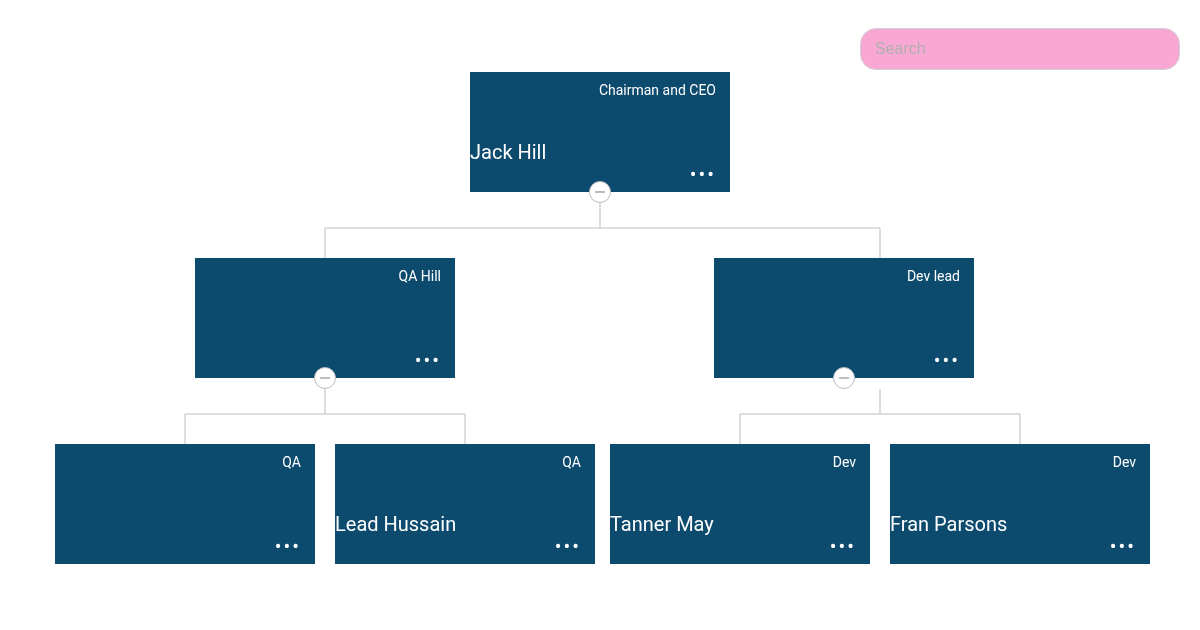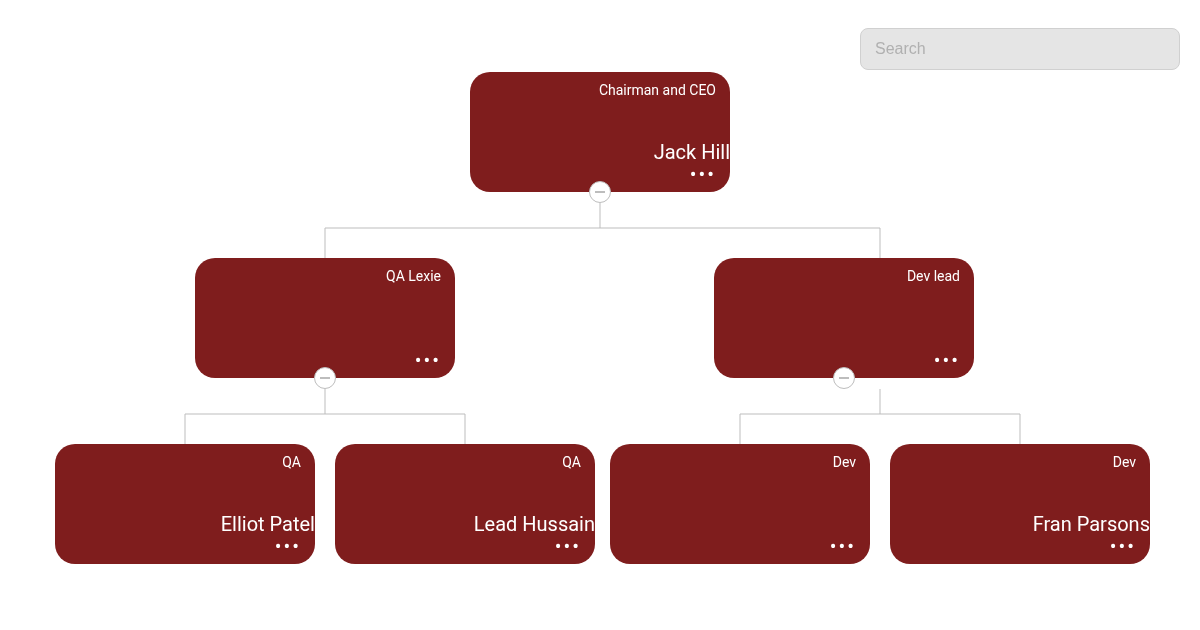--- a/index.html
+++ b/index.html
@@ -12,46 +12,46 @@
   }
   .canvas {
     position: relative;
     width: 1200px; height: 630px;
   }
   .search {
     position: absolute;
     top: 28px; right: 20px;
     width: 320px; height: 42px;
     border: 1px solid #d0d0d0;
-    border-radius: 8px;
+    border-radius: 16px;
     padding: 0 14px;
     font-size: 16px;
     color: #444;
-    background: #e5e5e5;
+    background: #f9a8d4;
     outline: none;
   }
   .search::placeholder { color: #b0b0b0; }
 
   .node {
     position: absolute;
     width: 260px; height: 120px;
-    background: #7f1d1d;
-    border-radius: 20px;
+    background: #0c4a6e;
+    border-radius: 0;
     color: #fff;
   }
   .node .title {
     position: absolute;
     top: 10px; right: 14px;
     font-size: 14px;
   }
   .node .name {
     position: absolute;
     left: 0; right: 0;
     bottom: 28px;
-    text-align: right;
+    text-align: left;
     font-size: 20px;
     font-weight: 400;
   }
   .node .dots {
     position: absolute;
     right: 14px; bottom: 8px;
     font-size: 20px;
     letter-spacing: 2px;
     line-height: 1;
     cursor: pointer;
@@ -110,45 +110,45 @@
   </svg>
 
   <div class="node" style="left:470px; top:72px;">
     <span class="title">Chairman and CEO</span>
     <span class="name">Jack Hill</span>
     <span class="dots">•••</span>
     <span class="toggle"></span>
   </div>
 
   <div class="node" style="left:195px; top:258px;">
-    <span class="title">QA Lexie</span>
+    <span class="title">QA Hill</span>
     <span class="dots">•••</span>
     <span class="toggle"></span>
   </div>
 
   <div class="node" style="left:714px; top:258px;">
     <span class="title">Dev lead</span>
     <span class="dots">•••</span>
     <span class="toggle"></span>
   </div>
 
   <div class="node" style="left:55px; top:444px;">
     <span class="title">QA</span>
-    <span class="name">Elliot Patel</span>
     <span class="dots">•••</span>
   </div>
 
   <div class="node" style="left:335px; top:444px;">
     <span class="title">QA</span>
     <span class="name">Lead Hussain</span>
     <span class="dots">•••</span>
   </div>
 
   <div class="node" style="left:610px; top:444px;">
     <span class="title">Dev</span>
+    <span class="name">Tanner May</span>
     <span class="dots">•••</span>
   </div>
 
   <div class="node" style="left:890px; top:444px;">
     <span class="title">Dev</span>
     <span class="name">Fran Parsons</span>
     <span class="dots">•••</span>
   </div>
 
 </div>

